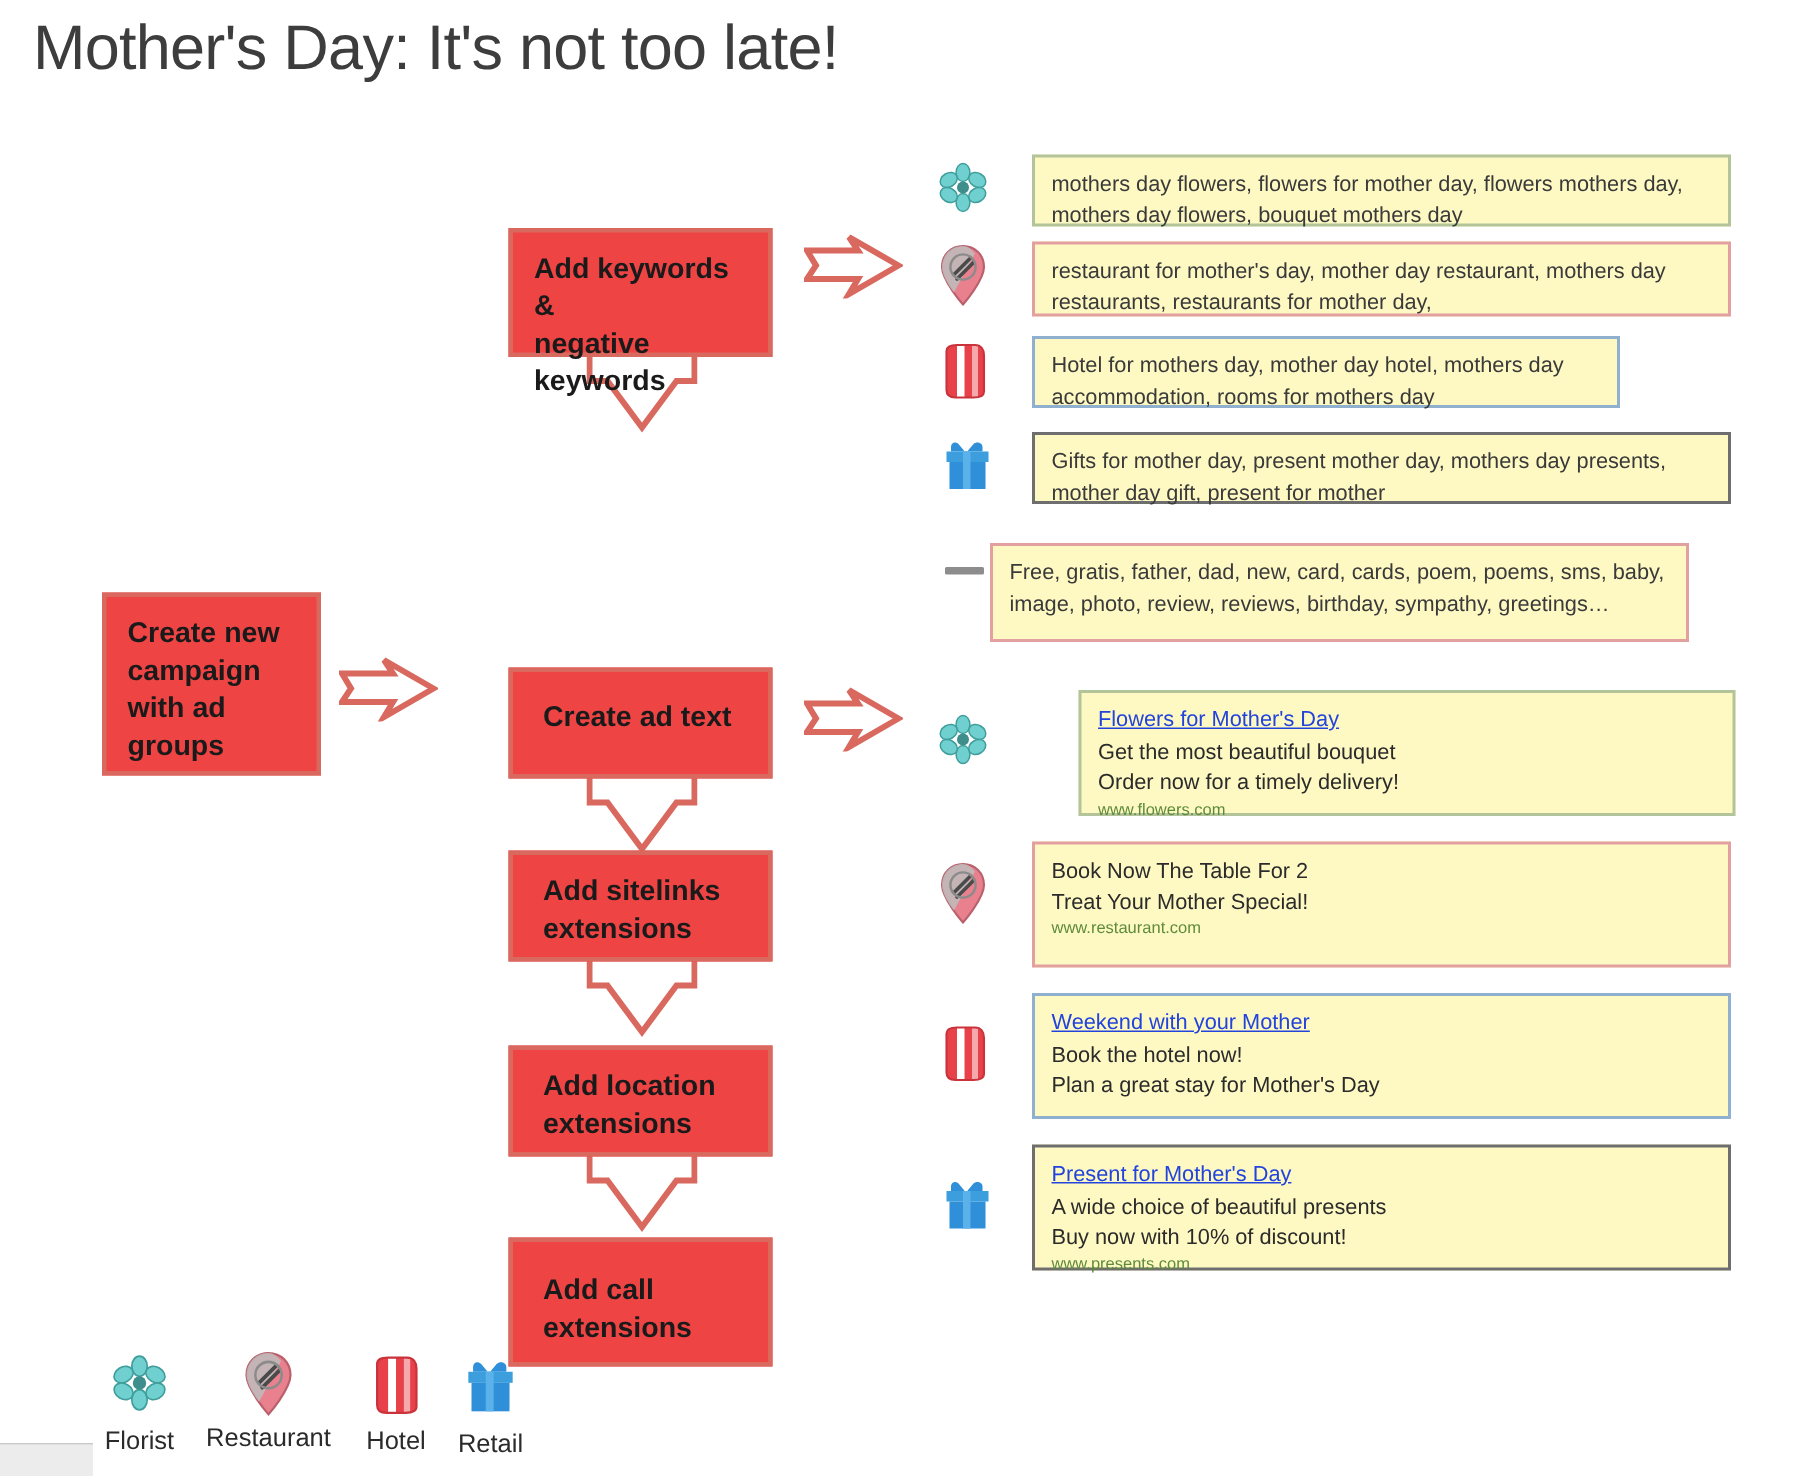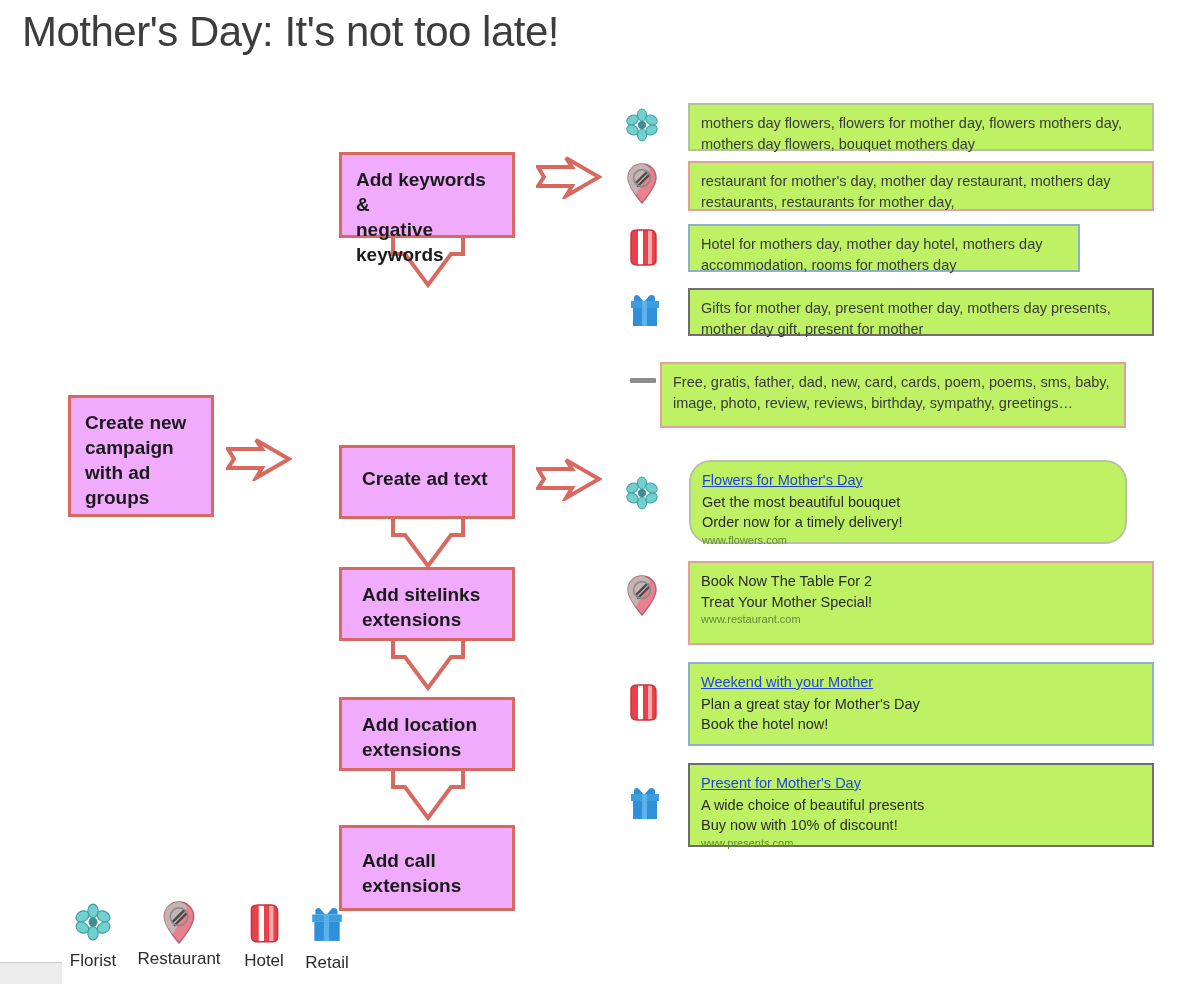--- a/index.html
+++ b/index.html
@@ -44,21 +44,21 @@
     width: 62px;
     height: 1px;
     background: #c9c9c9;
   }
 
   
   .proc-box {
     position: absolute;
     box-sizing: border-box;
     border: 3px solid #d9695f;
-    background: #f0abfc;
+    background: #ef4444;
     font-weight: bold;
     font-size: 19px;
     line-height: 1.32;
     color: #1a1a1a;
     padding: 12px 14px 0 14px;
     z-index: 3;
   }
   .proc-box.centered-pad {
     padding-left: 20px;
   }
@@ -70,21 +70,21 @@
   }
   .right-arrow {
     position: absolute;
     z-index: 2;
   }
 
   
   .content-box {
     position: absolute;
     box-sizing: border-box;
-    background: #bef264;
+    background: #fef9c3;
     border: 2px solid #999;
     padding: 8px 10px 8px 11px;
     font-size: 14.5px;
     line-height: 1.42;
     color: #3a3a3a;
     z-index: 3;
   }
   .content-box .line { white-space: normal; }
 
   .bd-green  { border-color: #b3c49a; }
@@ -280,21 +280,21 @@
       <ellipse cx="17" cy="7" rx="4.6" ry="6"></ellipse>
       <ellipse cx="17" cy="27" rx="4.6" ry="6"></ellipse>
       <ellipse cx="7.5" cy="12" rx="6" ry="4.6" transform="rotate(-30 7.5 12)"></ellipse>
       <ellipse cx="26.5" cy="12" rx="6" ry="4.6" transform="rotate(30 26.5 12)"></ellipse>
       <ellipse cx="7.5" cy="22" rx="6" ry="4.6" transform="rotate(30 7.5 22)"></ellipse>
       <ellipse cx="26.5" cy="22" rx="6" ry="4.6" transform="rotate(-30 26.5 22)"></ellipse>
     </g>
     <circle cx="17" cy="17" r="4" fill="#3d8e8c"></circle>
   </svg>
 </span>
-<div class="content-box bd-green" style="left:689px; top:460px; width:438px; height:84px;border-radius:22px;">
+<div class="content-box bd-green" style="left:719px; top:460px; width:438px; height:84px;">
   <span class="ad-title">Flowers for Mother's Day</span>
   <span class="ad-line">Get the most beautiful bouquet</span>
   <span class="ad-line">Order now for a timely delivery!</span>
   <span class="ad-url">www.flowers.com</span>
 </div>
 
 <span class="row-icon" style="left:626px; top:575px;">
   <svg width="32" height="42" viewBox="0 0 32 42">
     <path d="M16,1 C8,1 2,7 2,15 C2,24 16,40 16,40 C16,40 30,24 30,15 C30,7 24,1 16,1 Z" fill="#e8808d" stroke="#b9606c" stroke-width="1.4"></path>
     <path d="M16,1 C8,1 2,7 2,15 C2,20 6,27 10,32 L24,6 C21.5,3 19,1 16,1 Z" fill="#bdbdbd" opacity="0.85"></path>
@@ -312,22 +312,22 @@
 <span class="row-icon" style="left:626px; top:683px;">
   <svg width="34" height="40" viewBox="0 0 34 40">
     <path d="M5,6 C5,3 8,2 12,2 L24,2 C28,2 30,5 30,9 L30,33 C30,36 27,37 23,37 L11,37 C7,37 5,35 5,32 Z" fill="#e8414a"></path>
     <rect x="12" y="2" width="5" height="35" fill="#ffffff"></rect>
     <rect x="22" y="2" width="4" height="35" fill="#ffffff" opacity="0.55"></rect>
     <path d="M5,6 C5,3 8,2 12,2 L24,2 C28,2 30,5 30,9 L30,33 C30,36 27,37 23,37 L11,37 C7,37 5,35 5,32 Z" fill="none" stroke="#c9333b" stroke-width="1.4"></path>
   </svg>
 </span>
 <div class="content-box bd-blue" style="left:688px; top:662px; width:466px; height:84px;">
   <span class="ad-title">Weekend with your Mother</span>
+  <span class="ad-line">Book the hotel now!</span>
   <span class="ad-line">Plan a great stay for Mother's Day</span>
-  <span class="ad-line">Book the hotel now!</span>
 </div>
 
 <span class="row-icon" style="left:628px; top:785px;">
   <svg width="34" height="36" viewBox="0 0 34 36">
     <path d="M6,6 C6,3 9,2 11,4 L16,10 L21,4 C23,2 27,3 27,6 L27,9 L6,9 Z" fill="#2f8fd8"></path>
     <rect x="3" y="9" width="28" height="7" fill="#3d9ede"></rect>
     <rect x="5" y="16" width="24" height="18" fill="#2f8fd8"></rect>
     <rect x="14" y="9" width="5" height="25" fill="#5bb2ea"></rect>
   </svg>
 </span>

